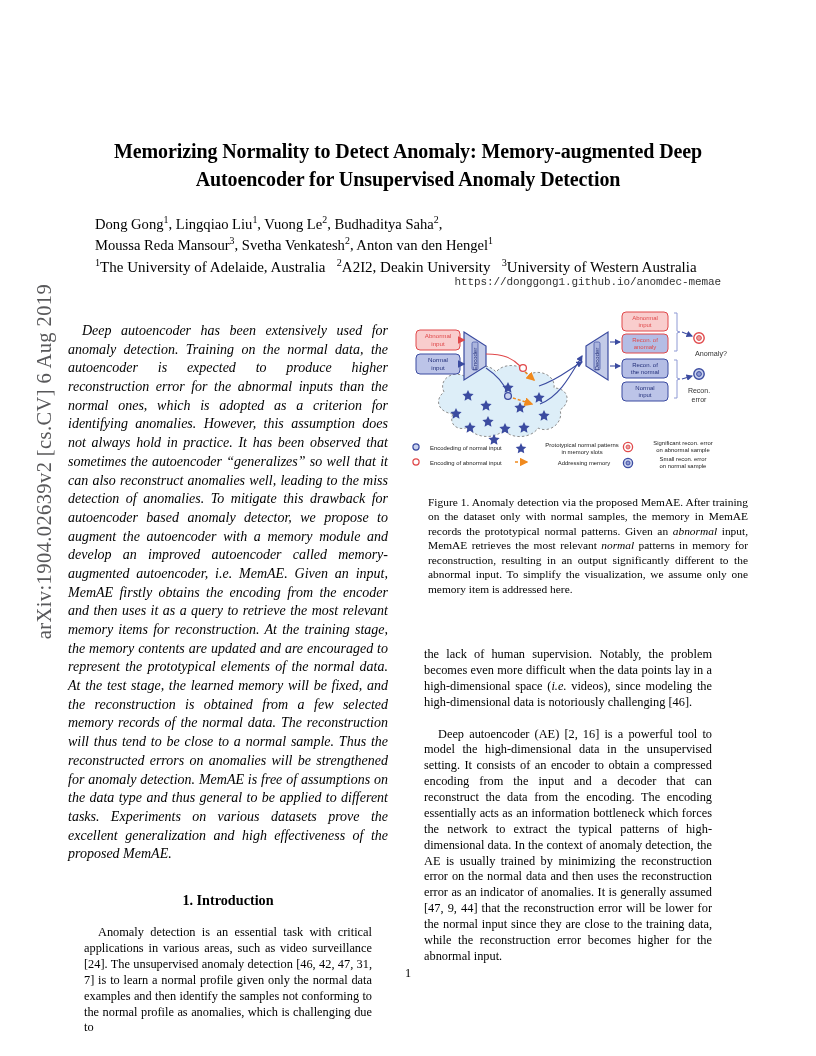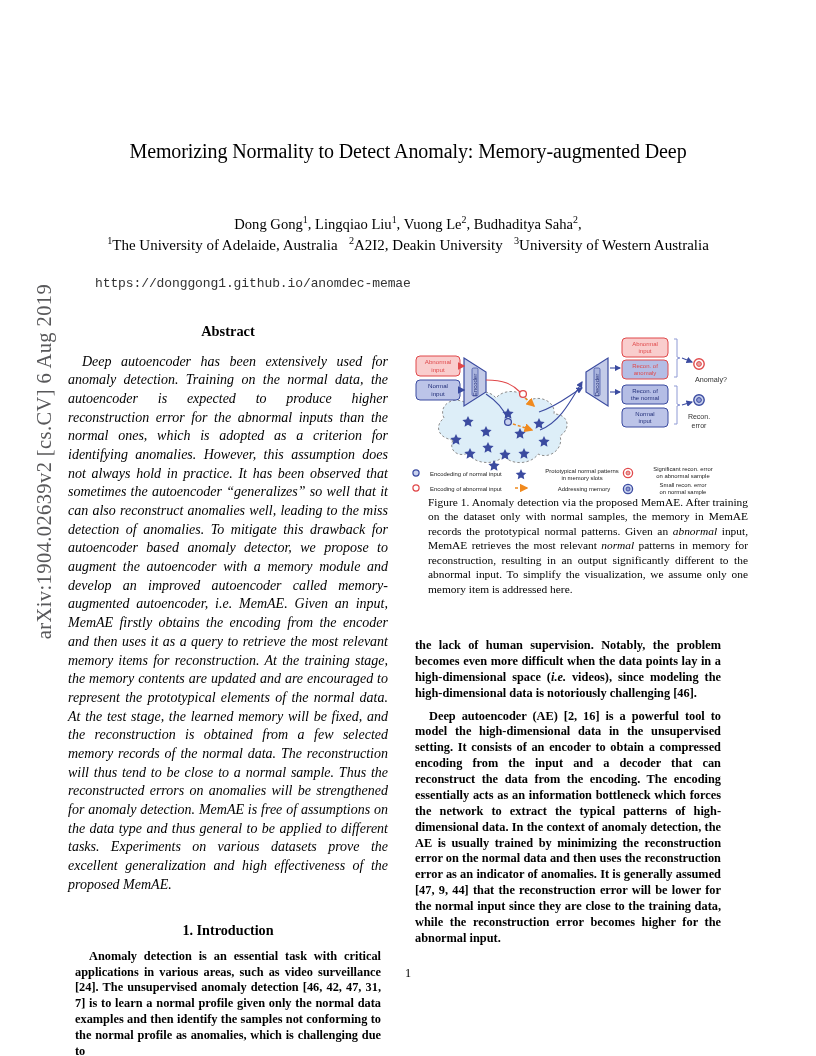--- a/index.html
+++ b/index.html
@@ -34,51 +34,51 @@
   }
 
   
   .title {
     position: absolute;
     left: 108px;
     top: 138px;
     width: 600px;
     text-align: center;
     font-size: 20px;
-    font-weight: normal;
+    font-weight: bold;
     line-height: 1.38;
     letter-spacing: -0.1px;
   }
 
   
   .authors {
     position: absolute;
     left: 95px;
     top: 214px;
     width: 626px;
-    text-align: center;
+    text-align: left;
     font-size: 14.6px;
     line-height: 1.46;
   }
   .authors .affil-line {
     font-size: 15px;
   }
   sup {
     font-size: 0.68em;
     vertical-align: super;
     line-height: 0;
   }
   .url-line {
     position: absolute;
     left: 95px;
     top: 276px;
     width: 626px;
-    text-align: left;
+    text-align: right;
     font-family: "Liberation Mono", "DejaVu Sans Mono", monospace;
-    font-size: 13px;
+    font-size: 11px;
     color: #333333;
     letter-spacing: -0.1px;
   }
 
   
   .col {
     position: absolute;
     width: 320px;
     font-size: 12.35px;
     line-height: 1.285;
@@ -101,33 +101,32 @@
     text-indent: 14px;
     margin: 0;
   }
   .sec-head {
     font-size: 14.2px;
     font-weight: bold;
     margin: 27px 0 9px 0;
     text-align: center;
   }
   p.body {
-    margin: 7px;
+    margin: 16px;
     text-indent: 14px;
     text-align: justify;
     line-height: 1.287;
-    font-weight: bold;
   }
   p.body.cont { text-indent: 0; }
 
   
   .figure-box {
     position: absolute;
     left: 408px;
-    top: 330px;
+    top: 304px;
     width: 320px;
     height: 172px;
   }
   .fig-caption {
     position: absolute;
     left: 428px;
     top: 495px;
     width: 320px;
     font-size: 11.4px;
     line-height: 1.265;
@@ -150,30 +149,31 @@
 </head>
 <body>
 
 <div class="page">
 
   <div class="arxiv-stamp">arXiv:1904.02639v2  [cs.CV]  6 Aug 2019</div>
 
   <div class="title">
     <span>Memorizing Normality to Detect Anomaly: Memory-augmented Deep</span>
     <br>
+    <span>Autoencoder for Unsupervised Anomaly Detection</span>
   </div>
 
   <div class="authors">
     <div>Dong Gong<sup>1</sup>, Lingqiao Liu<sup>1</sup>, Vuong Le<sup>2</sup>, Budhaditya Saha<sup>2</sup>,</div>
+    <div>Moussa Reda Mansour<sup>3</sup>, Svetha Venkatesh<sup>2</sup>, Anton van den Hengel<sup>1</sup></div>
     <div class="affil-line"><sup>1</sup>The University of Adelaide, Australia&nbsp;&nbsp; <sup>2</sup>A2I2, Deakin University&nbsp;&nbsp; <sup>3</sup>University of Western Australia</div>
   </div>
   <div class="url-line">https://donggong1.github.io/anomdec-memae</div>
 
   <div class="col col-left">
-    <div class="sec-abstract-head">Abstract</div>
     <p class="abstract-body">Deep autoencoder has been extensively used for anomaly detection. Training on the normal data, the autoencoder is expected to produce higher reconstruction error for the abnormal inputs than the normal ones, which is adopted as a criterion for identifying anomalies. However, this assumption does not always hold in practice. It has been observed that sometimes the autoencoder “generalizes” so well that it can also reconstruct anomalies well, leading to the miss detection of anomalies. To mitigate this drawback for autoencoder based anomaly detector, we propose to augment the autoencoder with a memory module and develop an improved autoencoder called memory-augmented autoencoder, i.e. MemAE. Given an input, MemAE firstly obtains the encoding from the encoder and then uses it as a query to retrieve the most relevant memory items for reconstruction. At the training stage, the memory contents are updated and are encouraged to represent the prototypical elements of the normal data. At the test stage, the learned memory will be fixed, and the reconstruction is obtained from a few selected memory records of the normal data. The reconstruction will thus tend to be close to a normal sample. Thus the reconstructed errors on anomalies will be strengthened for anomaly detection. MemAE is free of assumptions on the data type and thus general to be applied to different tasks. Experiments on various datasets prove the excellent generalization and high effectiveness of the proposed MemAE.</p>
     <div class="sec-head">1. Introduction</div>
     <p class="body">Anomaly detection is an essential task with critical applications in various areas, such as video surveillance [24]. The unsupervised anomaly detection [46, 42, 47, 31, 7] is to learn a normal profile given only the normal data examples and then identify the samples not conforming to the normal profile as anomalies, which is challenging due to</p>
   </div>
 
   <div class="figure-box">
     <svg class="diagram" width="320" height="172" viewBox="0 0 320 172" xmlns="http://www.w3.org/2000/svg">
       <defs>
         <marker id="arrNavy" markerWidth="6" markerHeight="6" refX="5" refY="3" orient="auto">
           <path d="M0,0 L6,3 L0,6 z" fill="#3b4ba0"></path>

